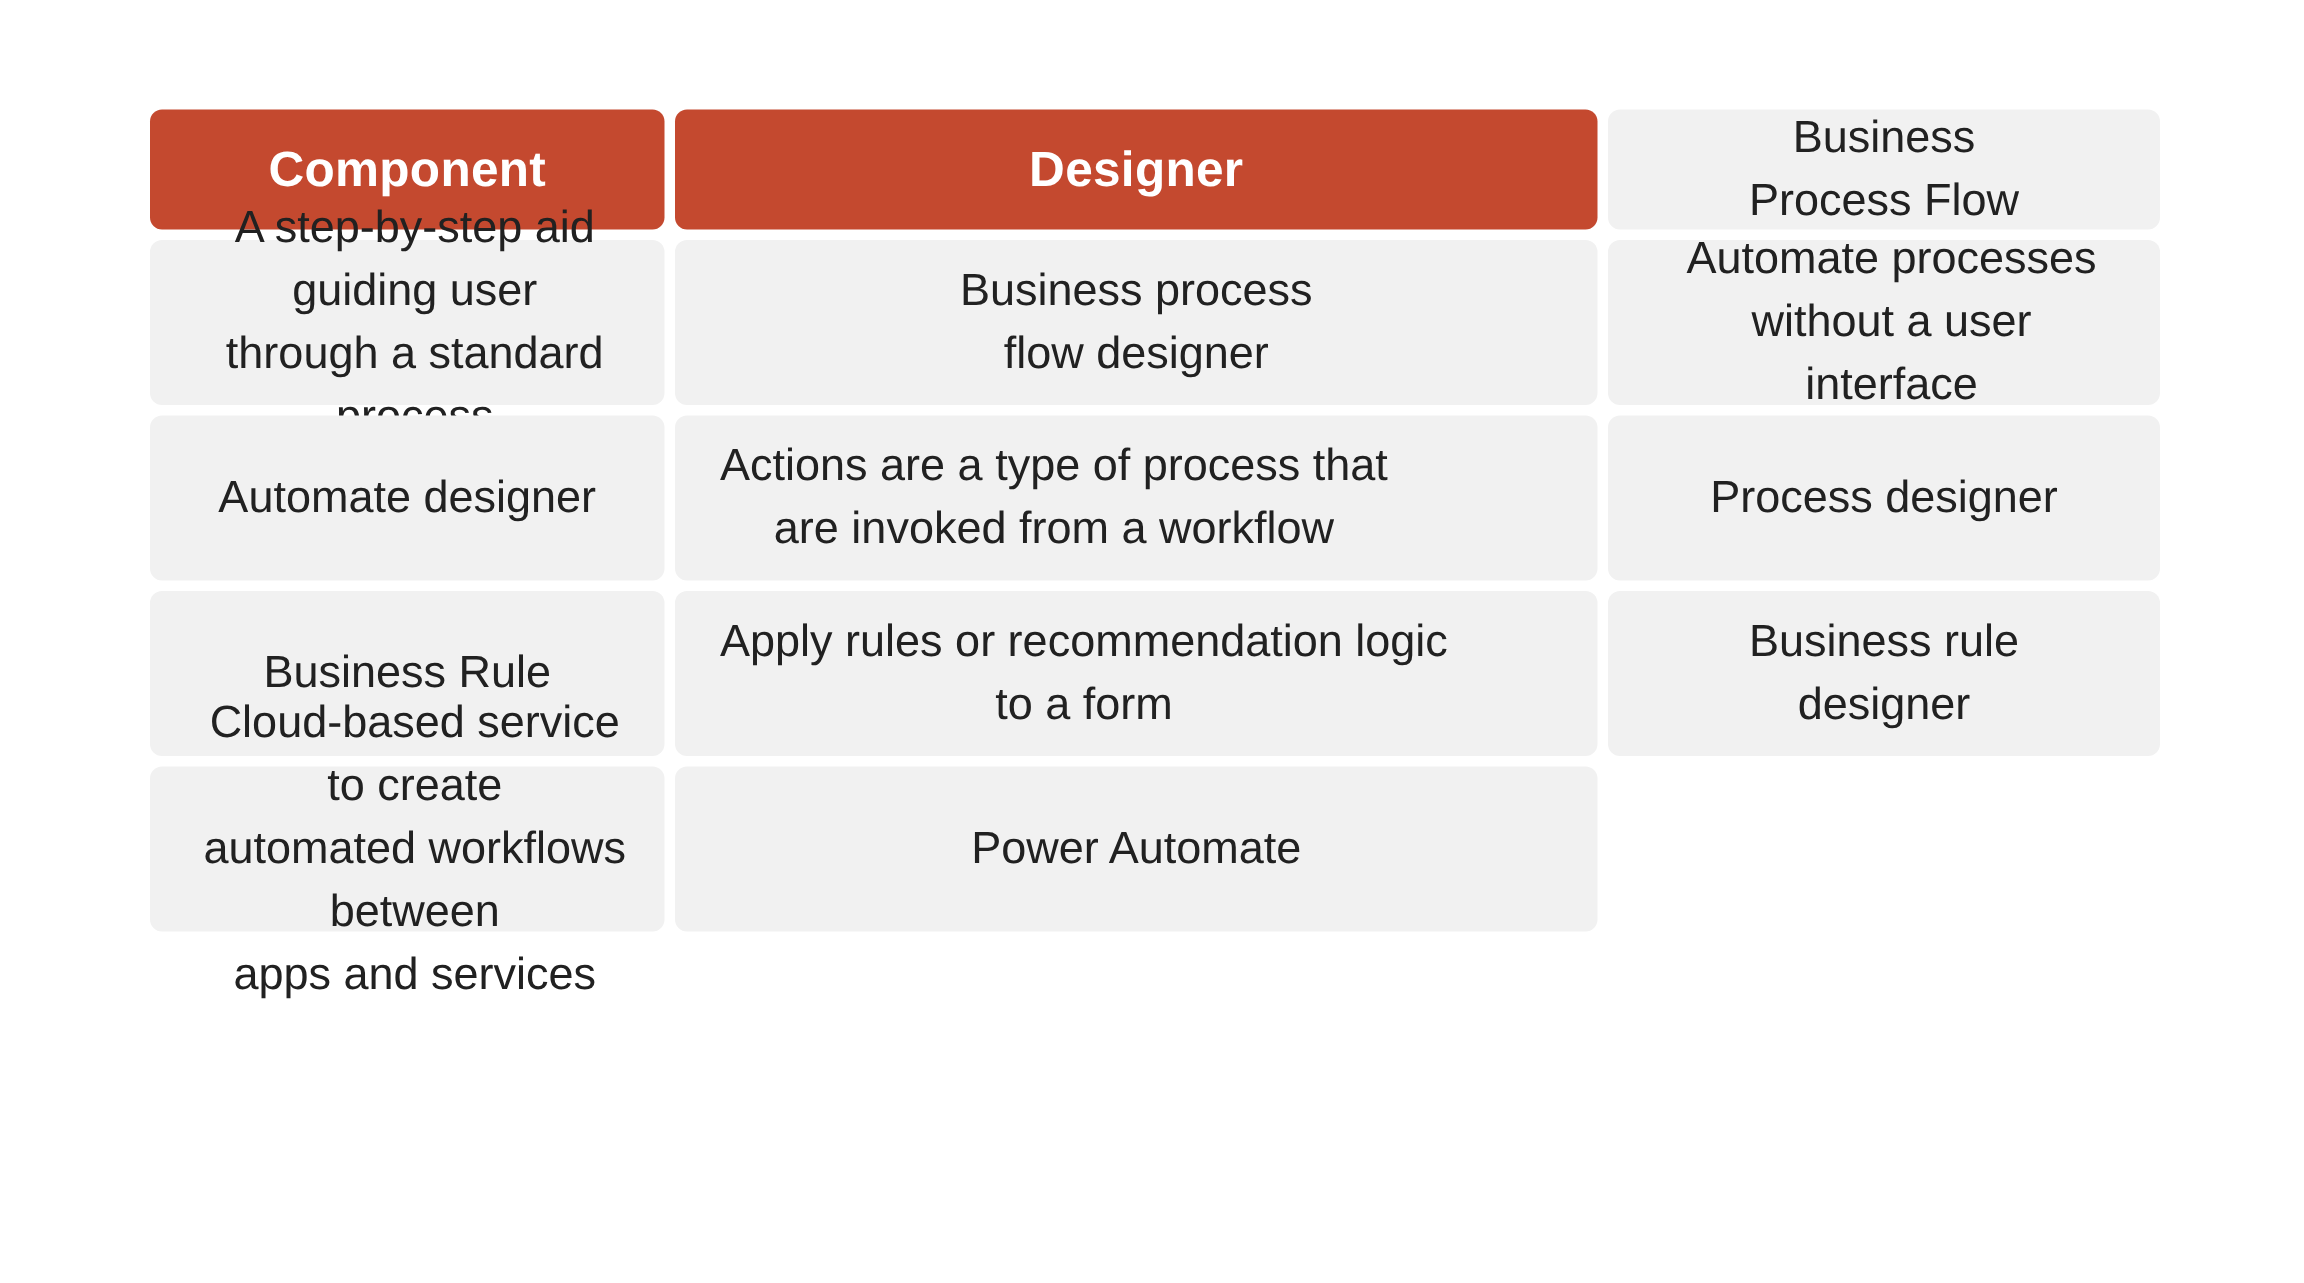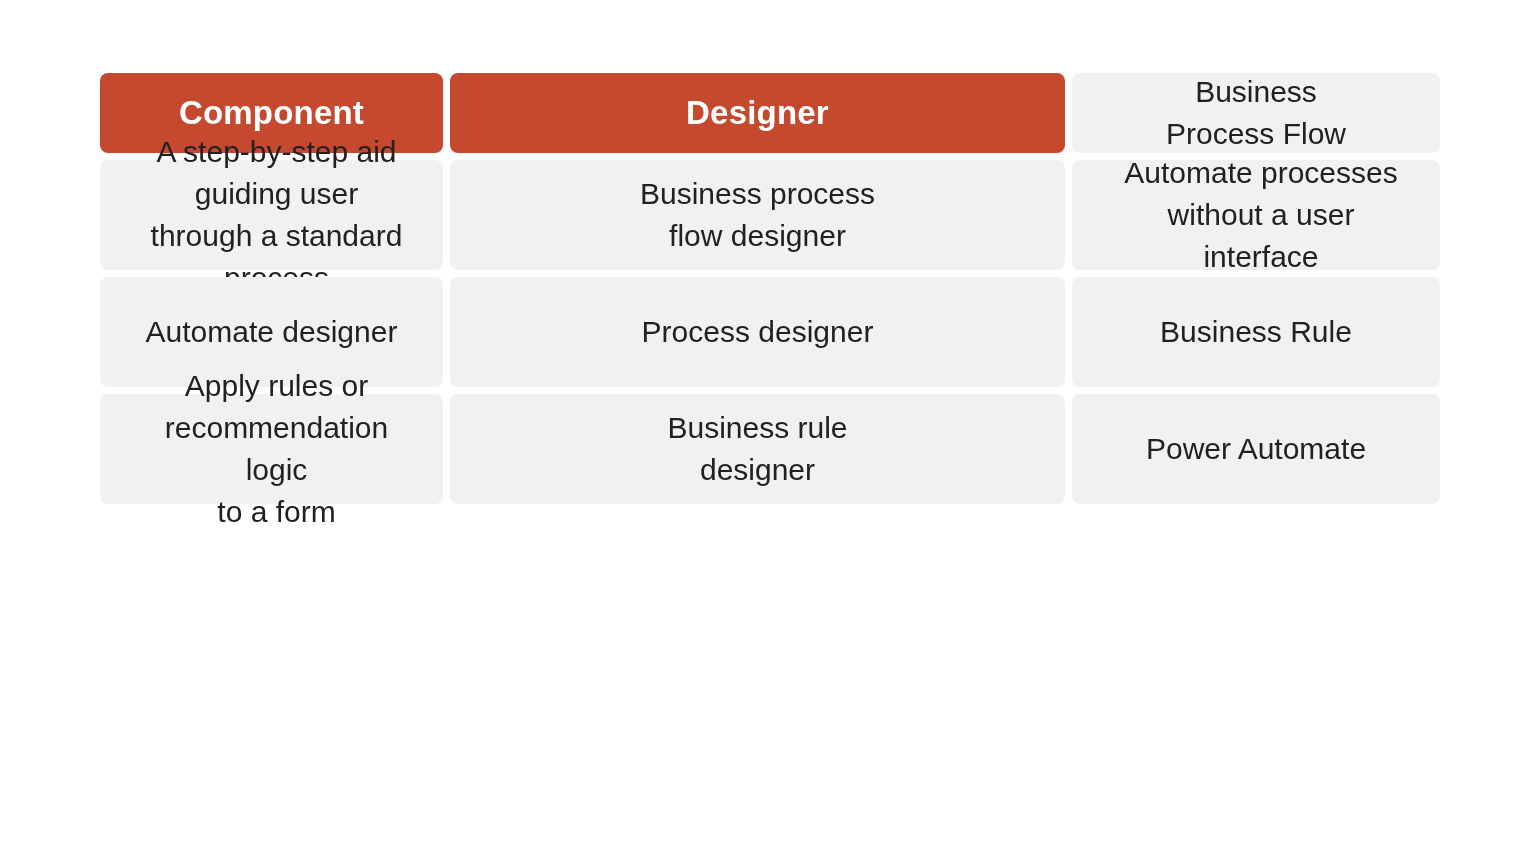--- a/index.html
+++ b/index.html
@@ -64,24 +64,29 @@
 Process Flow</div>
     <div class="cell body desc">A step-by-step aid guiding user
 through a standard process</div>
     <div class="cell body center">Business process
 flow designer</div>
 
     <div class="cell body desc">Automate processes without a user
 interface</div>
     <div class="cell body center">Automate designer</div>
 
+    <div class="cell body desc">Actions are a type of process that
+are invoked from a workflow</div>
     <div class="cell body center">Process designer</div>
 
     <div class="cell body center">Business Rule</div>
     <div class="cell body desc">Apply rules or recommendation logic
 to a form</div>
     <div class="cell body center">Business rule
 designer</div>
 
+    <div class="cell body desc">Cloud-based service to create
+automated workflows between
+apps and services</div>
     <div class="cell body center">Power Automate</div>
 
   </div>
 </div>
 
 </body></html>

